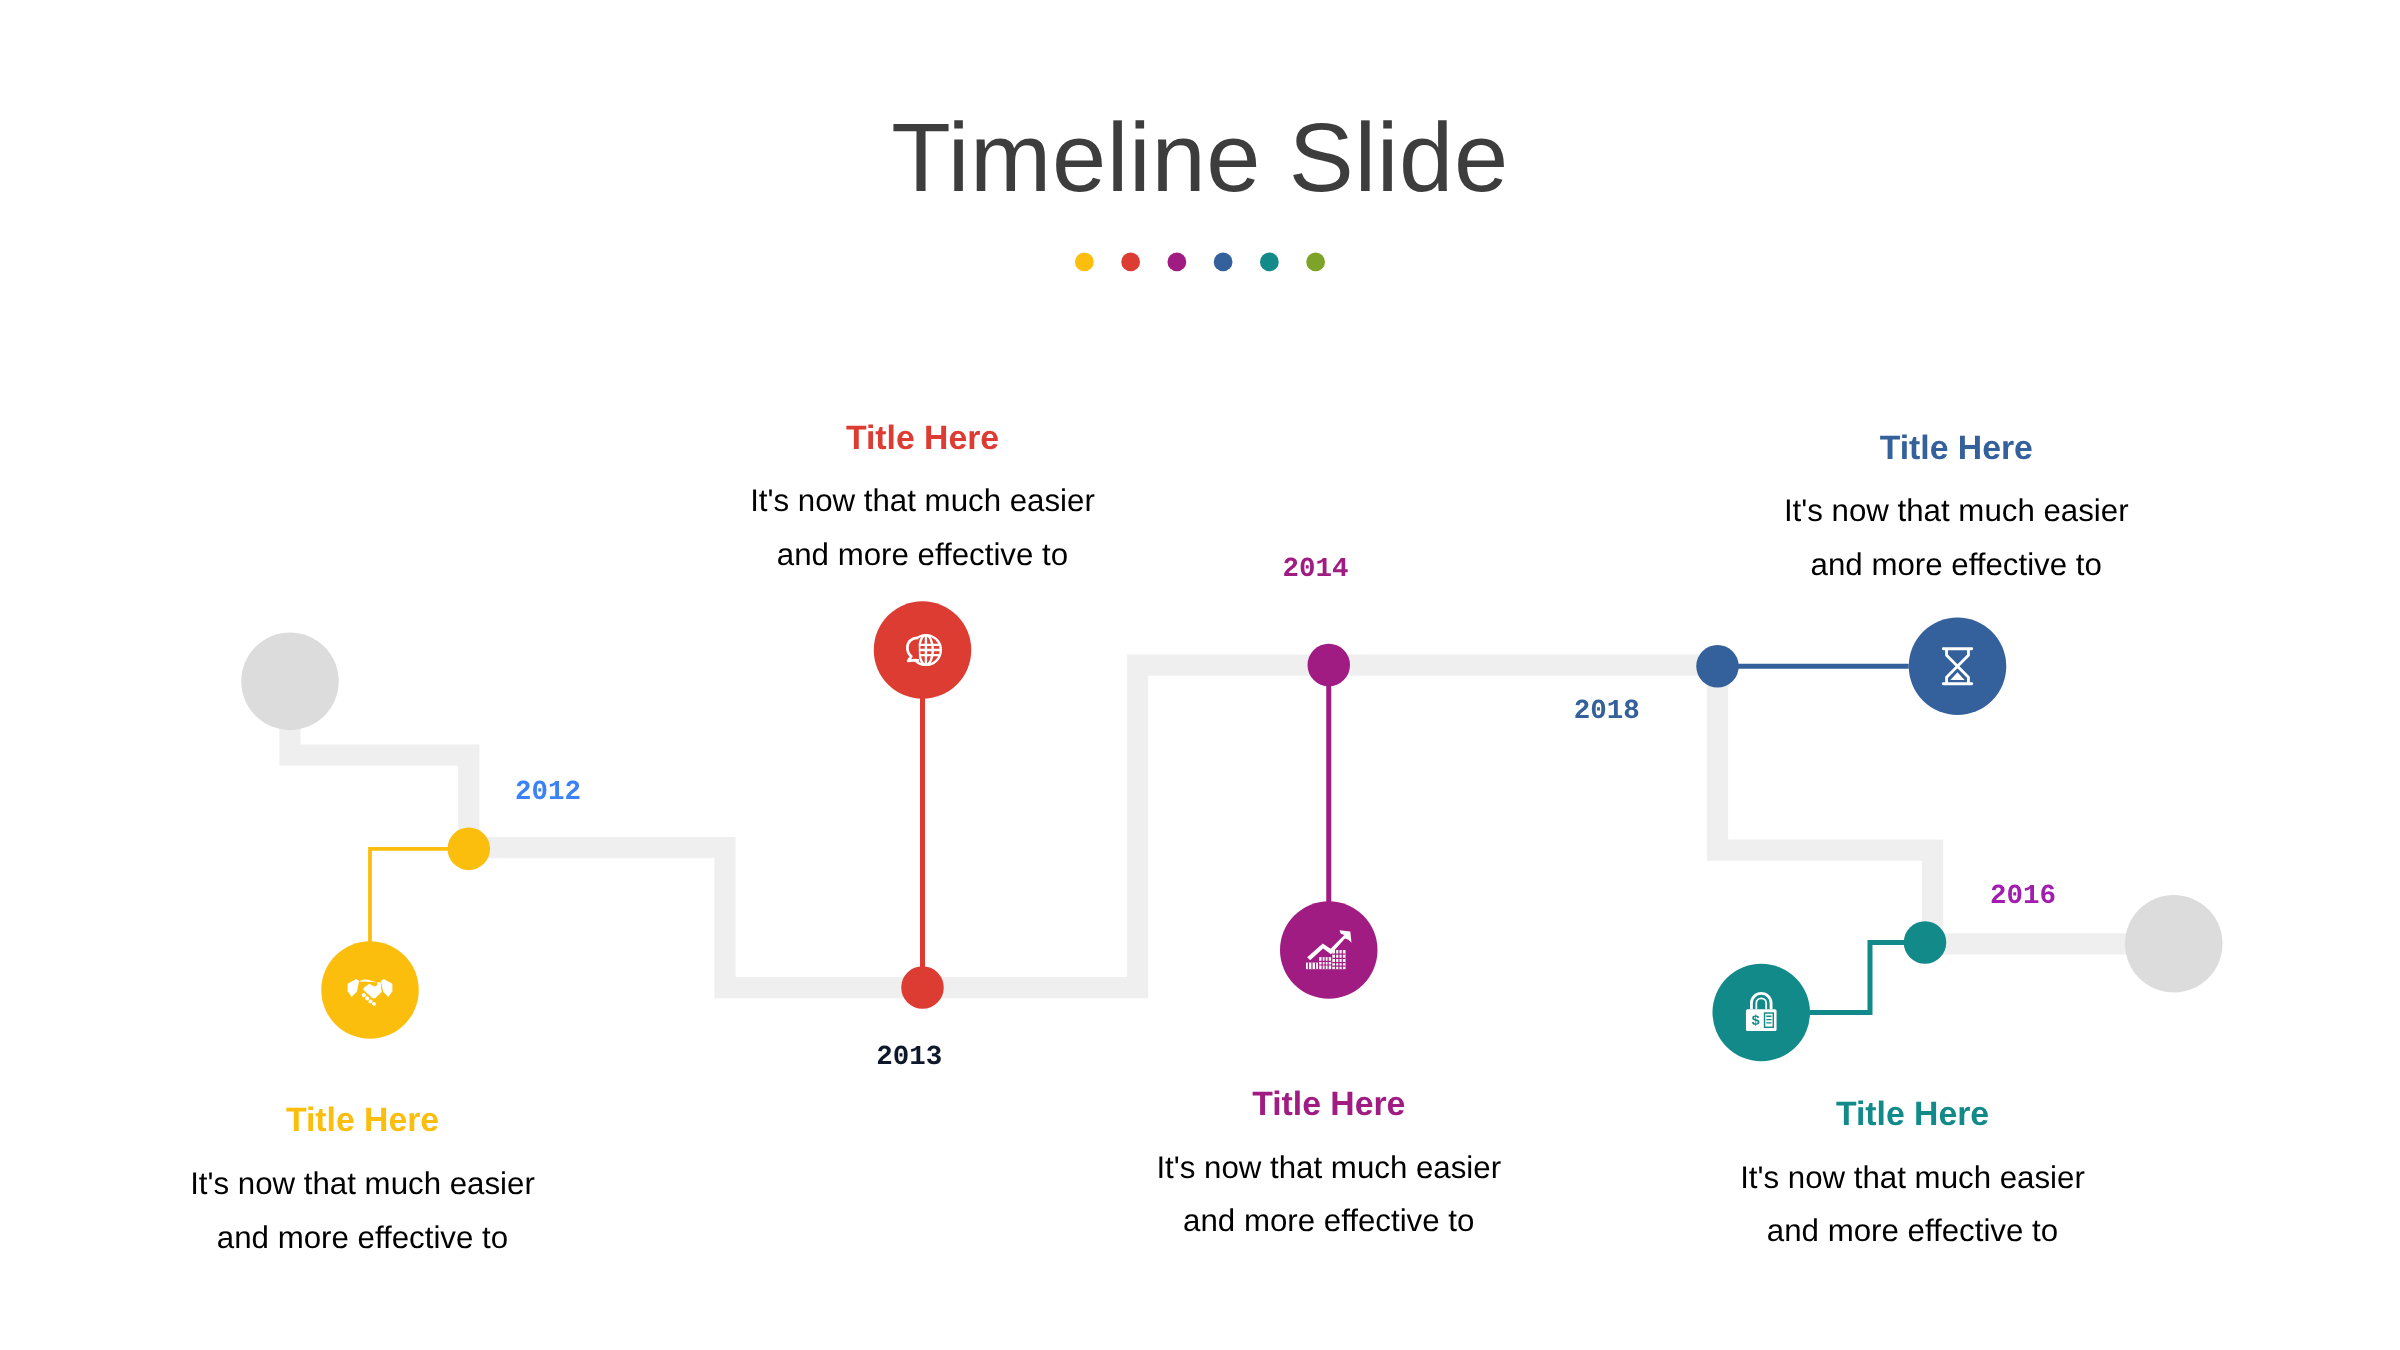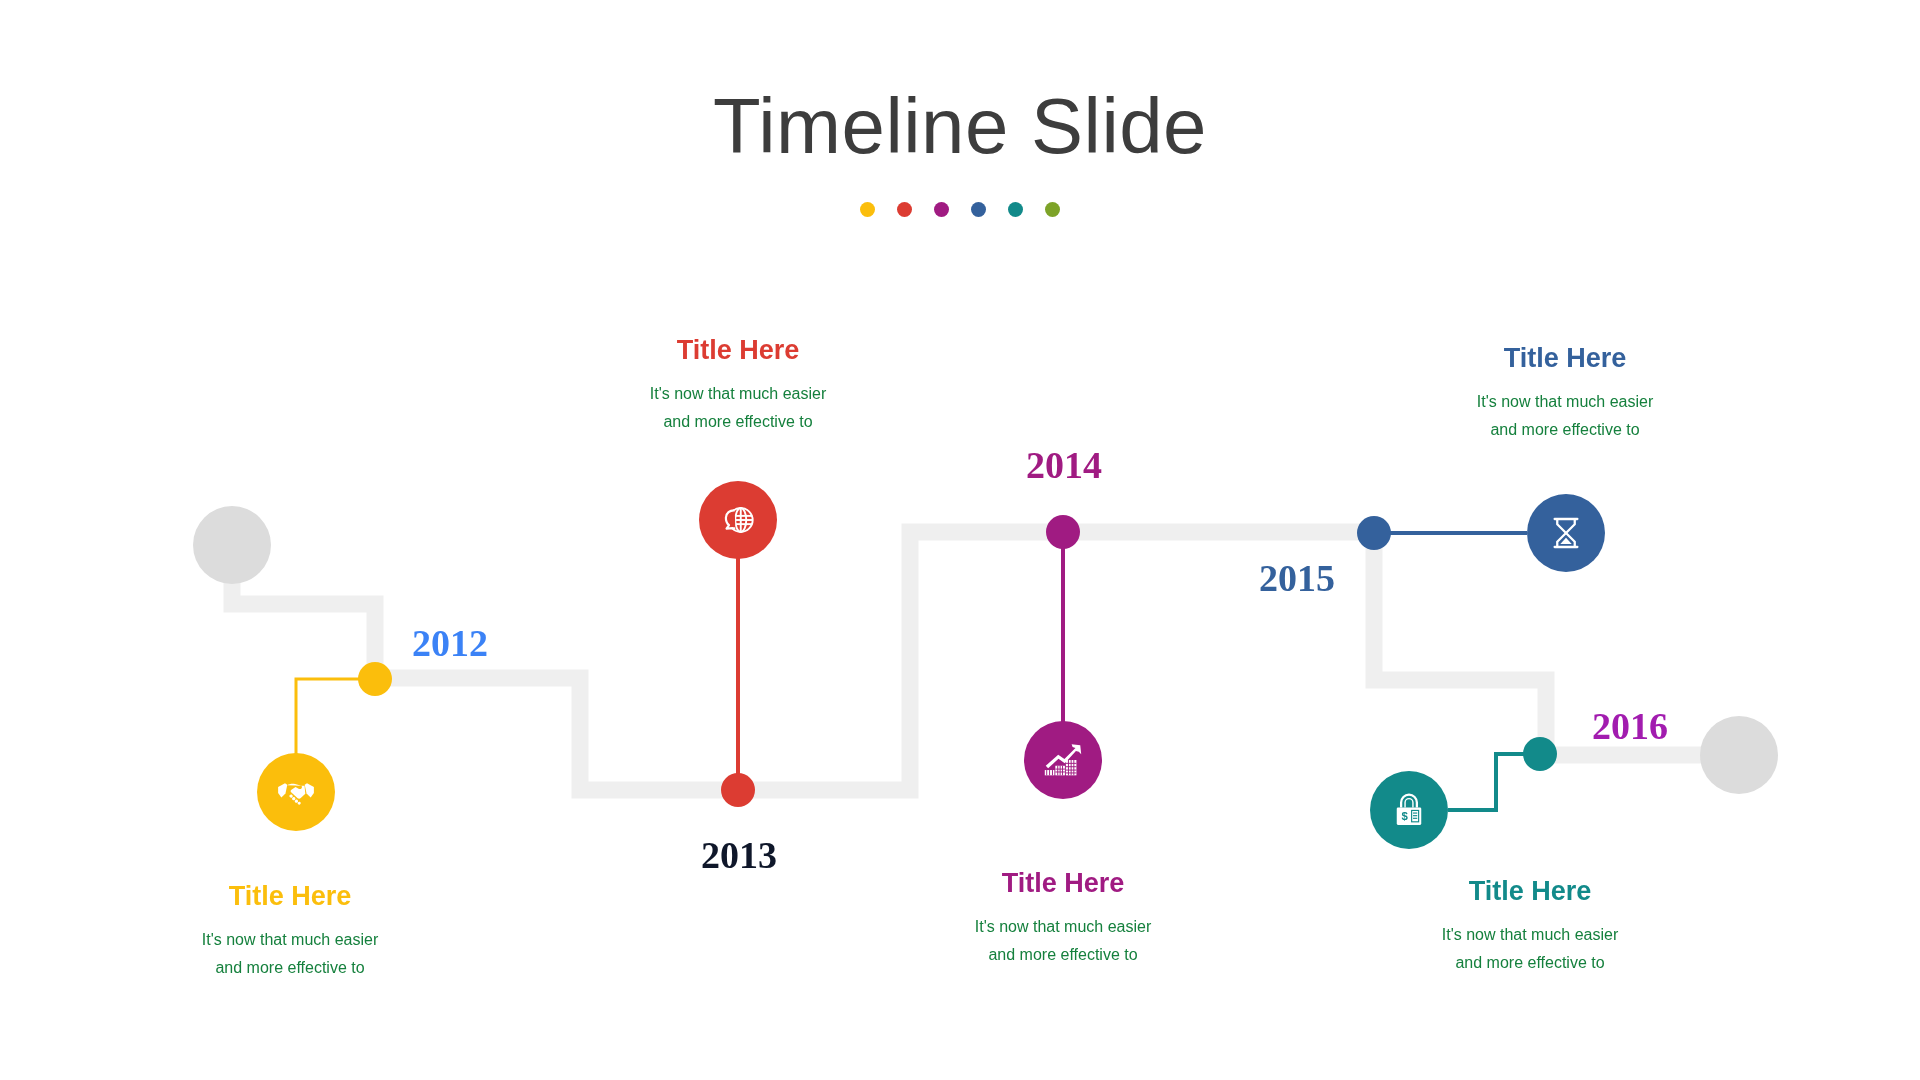--- a/index.html
+++ b/index.html
@@ -88,42 +88,42 @@
     position: absolute;
     width: 78px;
     height: 78px;
     border-radius: 50%;
     background: #dcdcdc;
   }
 
   
   .year-label {
     position: absolute;
-    font-size: 38px;
+    font-size: 22px;
     font-weight: bold;
     white-space: nowrap;
-    font-family: Liberation Serif, serif;
+    font-family: Liberation Mono, monospace;
   }
 
   
   .text-block {
     position: absolute;
     width: 310px;
     text-align: center;
   }
   .block-title {
     font-size: 27px;
     font-weight: bold;
     line-height: 1.2;
     margin: 16px 0 14px 0;
     font-family: "Liberation Sans", sans-serif;
   }
   .block-body {
-    font-size: 16px;
-    color: #15803d;
+    font-size: 25px;
+    color: #000000;
     line-height: 1.72;
     margin: 0;
     font-family: "Liberation Sans", sans-serif;
   }
 </style>
 </head>
 <body>
 
 <div id="slide">
 
@@ -254,21 +254,21 @@
         <line x1="28.6" y1="27.5" x2="33.4" y2="27.5" stroke="#128A8A" stroke-width="1.3"></line>
         <line x1="28.6" y1="30.5" x2="33.4" y2="30.5" stroke="#128A8A" stroke-width="1.3"></line>
         <line x1="28.6" y1="33.5" x2="33.4" y2="33.5" stroke="#128A8A" stroke-width="1.3"></line>
       </svg>
     </span>
   </div>
 
   <div class="year-label" style="left:412px;  top:621px;  color:#3b82f6;">2012</div>
   <div class="year-label" style="left:701px;  top:833px;  color:#0f172a;">2013</div>
   <div class="year-label" style="left:1026px; top:443px;  color:#A01B82;">2014</div>
-  <div class="year-label" style="left:1259px; top:556px;  color:#34619C;">2015</div>
+  <div class="year-label" style="left:1259px; top:556px;  color:#34619C;">2018</div>
   <div class="year-label" style="left:1592px; top:704px;  color:#a21caf;">2016</div>
 
   <div class="text-block" style="left:135px; top:864px;">
     <div class="block-title" style="color:#FBBE0C;">Title Here</div>
     <div class="block-body">It's now that much easier</div>
     <div class="block-body">and more effective to</div>
   </div>
 
   <div class="text-block" style="left:583px; top:318px;">
     <div class="block-title" style="color:#DC3C32;">Title Here</div>

